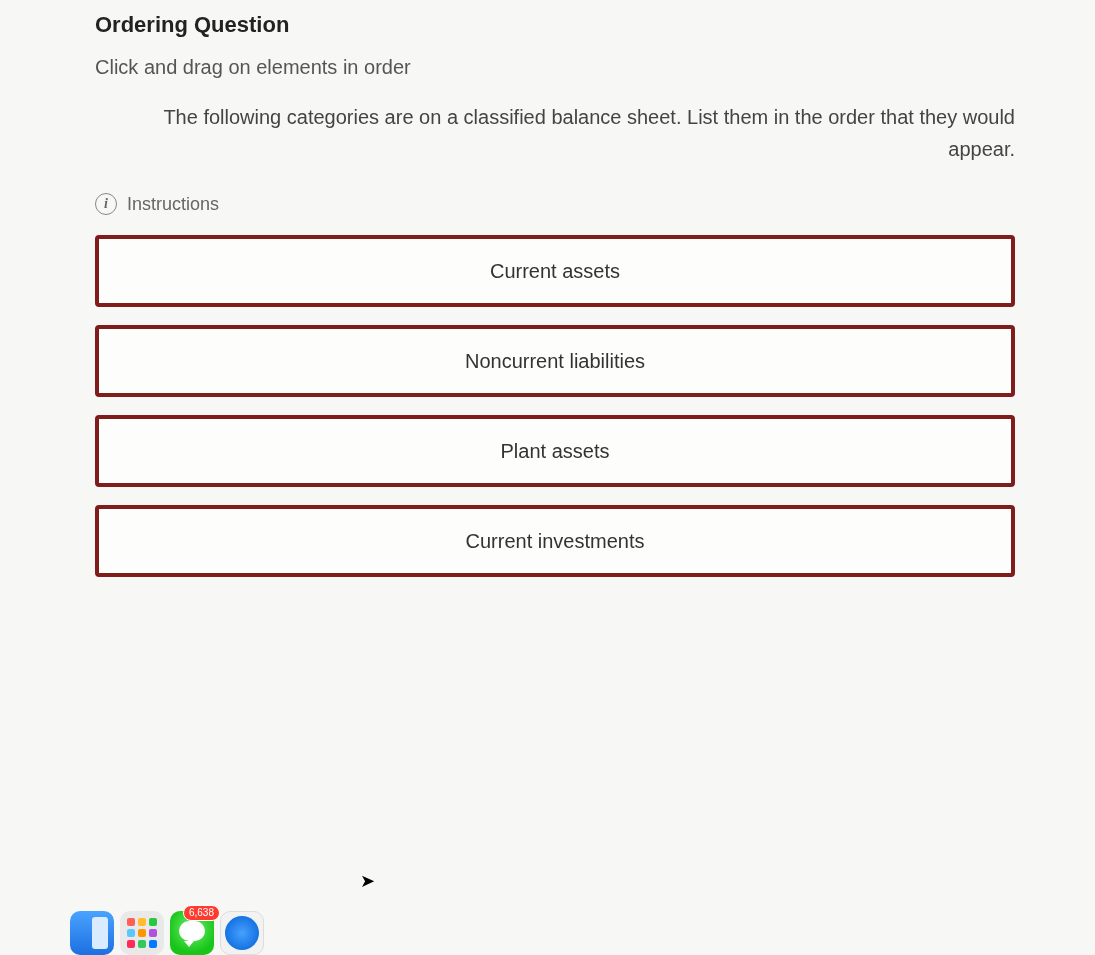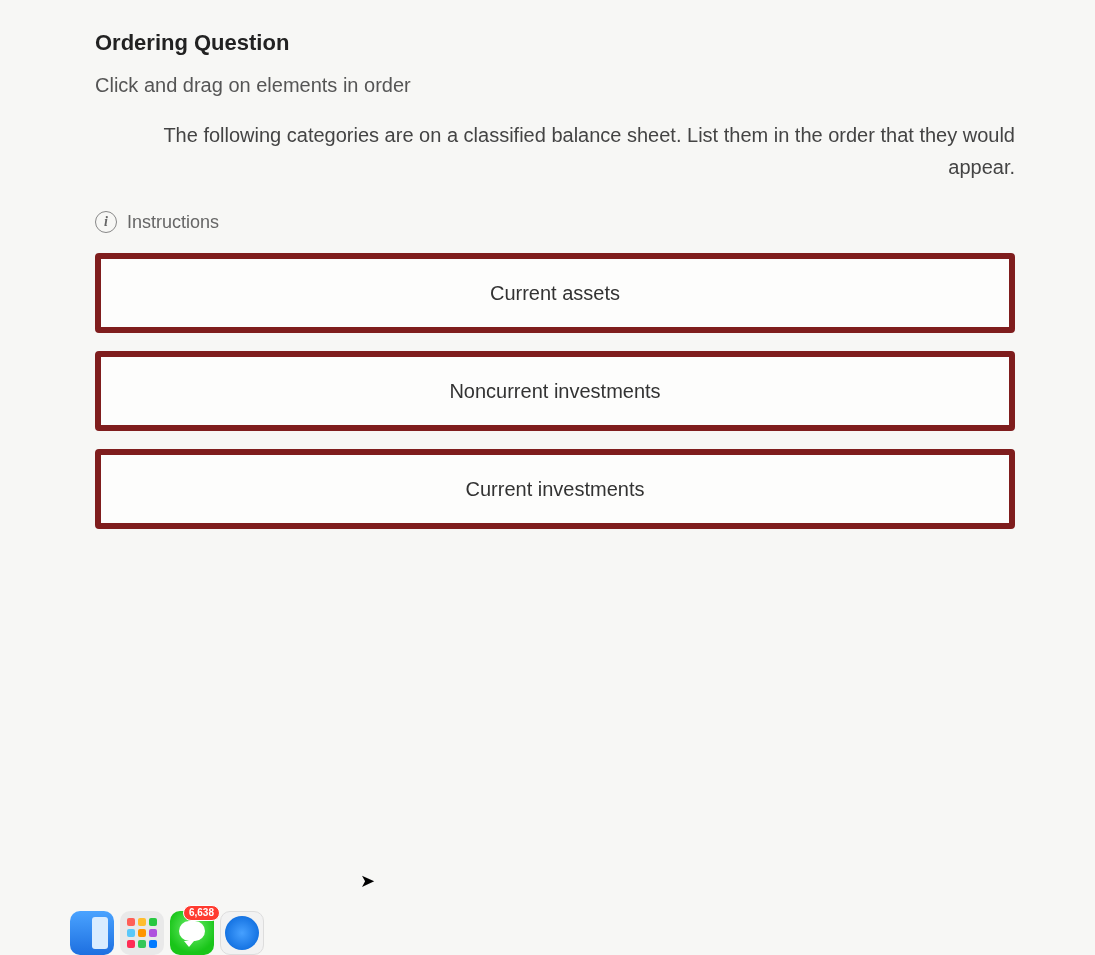--- a/index.html
+++ b/index.html
@@ -5,21 +5,21 @@
     * { box-sizing: border-box; margin: 0; padding: 0; }
     html, body {
       width: 1095px;
       height: 955px;
       font-family: -apple-system, BlinkMacSystemFont, "Segoe UI", Helvetica, Arial, sans-serif;
       background: #f7f7f5;
       color: #333;
       overflow: hidden;
     }
     .page {
-      padding: 30px 80px 20px 95px;
+      padding: 12px 80px 20px 95px;
     }
     .question-title {
       font-size: 22px;
       font-weight: 700;
       color: #222;
       margin-bottom: 18px;
     }
     .subinstruction {
       font-size: 20px;
       color: #555;
@@ -55,24 +55,24 @@
       font-size: 14px;
       color: #666;
       font-weight: 600;
     }
     .drag-list {
       display: flex;
       flex-direction: column;
       gap: 18px;
     }
     .drag-item {
-      border: 6px solid #7f1d1d;
+      border: 4px solid #7f1d1d;
       border-radius: 4px;
       background: #fdfdfc;
-      height: 80px;
+      height: 72px;
       display: flex;
       align-items: center;
       justify-content: center;
       font-size: 20px;
       color: #333;
       cursor: grab;
       user-select: none;
     }
     .dock {
       position: absolute;
@@ -124,21 +124,21 @@
       content:""; position:absolute; width:26px; height:20px; background:#fff;
       border-radius:10px; top:10px; left:9px;
     }
     .dock-messages::after{
       content:""; position:absolute; width:0; height:0;
       border-left:5px solid transparent; border-right:5px solid transparent;
       border-top:6px solid #fff; bottom:8px; left:14px;
     }
     .badge {
       position:absolute; top:-6px; right:-6px;
-      background:#ff3b30; color:#fff; font-size:10px; font-weight:700;
+      background:#ff3b30; color:#fff; font-size:10px; font-weight:400;
       padding:2px 5px; border-radius:9px; line-height:1;
       border:1.5px solid #fff;
     }
     .dock-safari {
       background:#f2f2f2; border:1px solid #ddd;
     }
     .dock-safari::before{
       content:""; position:absolute; inset:4px; border-radius:50%;
       background: radial-gradient(circle,#46a0ff 0%, #0060d6 100%);
     }
@@ -165,21 +165,24 @@
   <div class="instructions-row">
     <span class="info-icon">i</span>
     <span>Instructions</span>
   </div>
 
   <div class="drag-list">
     <div class="drag-item">
       <span>Current assets</span>
     </div>
     <div class="drag-item">
-      <span>Noncurrent investments</span>
+      <span>Noncurrent liabilities</span>
+    </div>
+    <div class="drag-item">
+      <span>Plant assets</span>
     </div>
     <div class="drag-item">
       <span>Current investments</span>
     </div>
   </div>
 </div>
 
 <span class="cursor">➤</span>
 
 <div class="dock">

